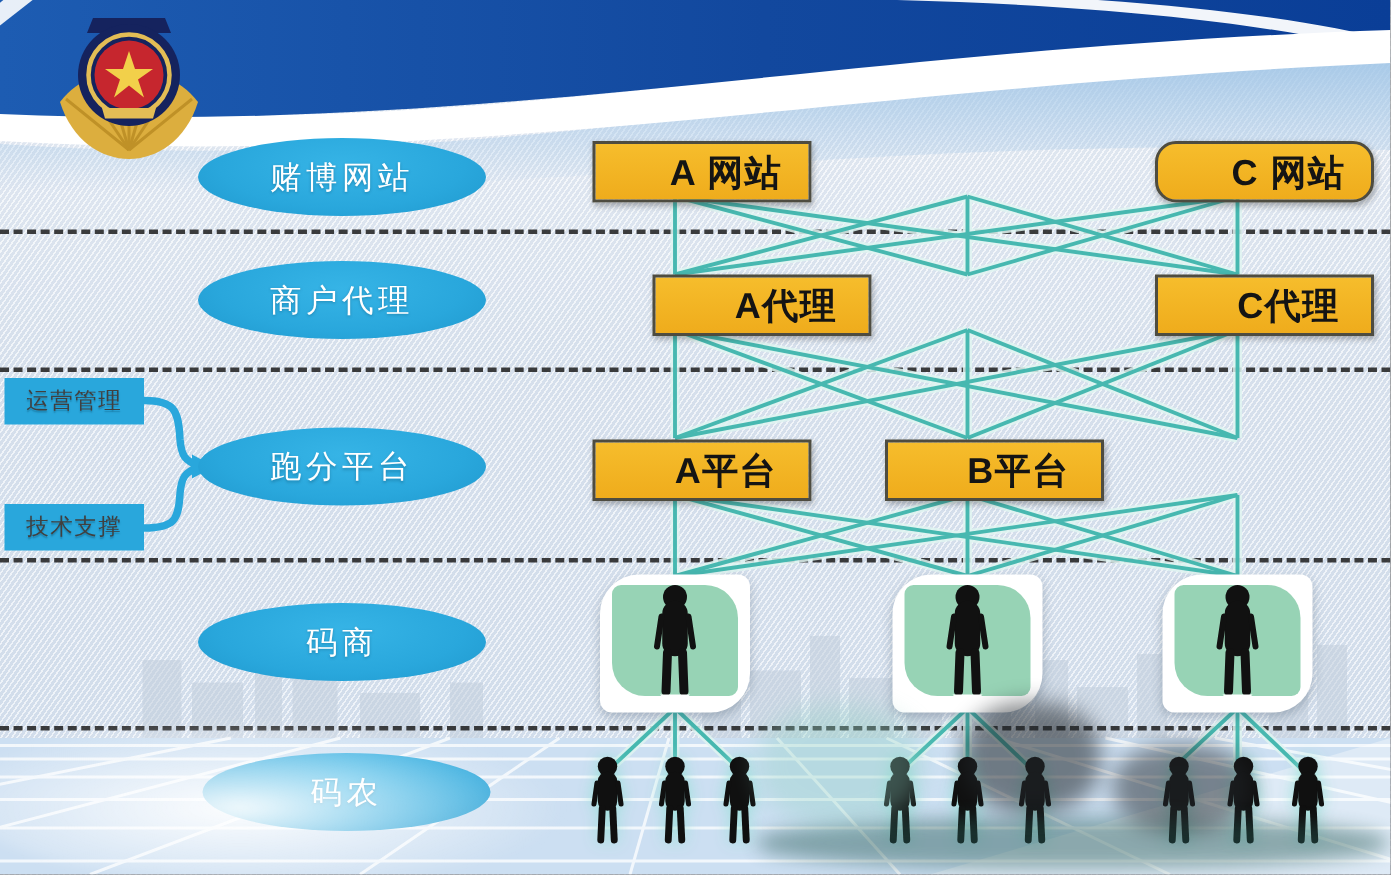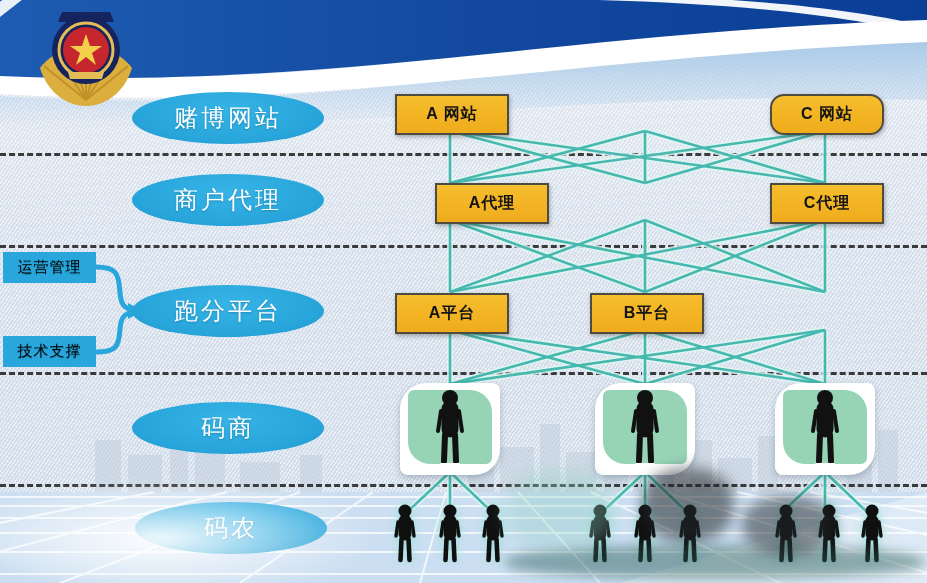--- a/index.html
+++ b/index.html
@@ -10,30 +10,30 @@
             repeating-linear-gradient(125deg, rgba(255,255,255,.55) 0 1px, rgba(190,203,221,.28) 1px 3px),
             linear-gradient(180deg,#e7edf5 0%,#dde6f1 55%,#d8e3f0 100%);}
   .abs{position:absolute;}
   svg{display:block;}
   
   .divider{position:absolute;left:0;width:927px;height:0;border-top:3px dashed #1d1d1d;opacity:.85;}
   
   .lvl{position:absolute;width:192px;height:52px;border-radius:50%;
        background:radial-gradient(ellipse at 50% 35%, #36b4e6 0%, #29a7dc 60%, #1f98cd 100%);
        color:#fff;display:flex;align-items:center;justify-content:center;
-       font-size:24px;letter-spacing:3px;text-shadow:0 1px 2px rgba(0,60,90,.35);}
-  
-  .support{position:absolute;left:3px;width:93px;height:31px;background:#29a7dc;color:#000000;
+       font-size:21px;letter-spacing:3px;text-shadow:0 1px 2px rgba(0,60,90,.35);}
+  
+  .support{position:absolute;left:3px;width:93px;height:31px;background:#29a7dc;color:#404040;
        display:flex;align-items:center;justify-content:center;font-size:15px;letter-spacing:1px;
        text-shadow:0 1px 1px rgba(0,60,90,.35);}
   
   .node{position:absolute;width:110px;height:37px;background:linear-gradient(180deg,#f6bd2c,#efac1c);
        border:2px solid #4e4c40;box-shadow:1px 2px 4px rgba(40,40,40,.35);
        display:flex;align-items:center;justify-content:center;
-       font-size:16px;font-weight:bold;color:#141414;letter-spacing:1px;}
+       font-size:24px;font-weight:bold;color:#141414;letter-spacing:1px;padding-left:32px;}
   
   .card{position:absolute;width:100px;height:92px;background:#fff;
        border-radius:26px 8px 26px 8px;box-shadow:0 3px 7px rgba(50,70,90,.3);}
   .card .pad{position:absolute;left:8px;top:7px;width:84px;height:74px;background:#97d3b5;
        border-radius:6px 22px 6px 22px;}
   .card svg{position:absolute;left:28px;top:6px;}
   .card::after{content:'';position:absolute;left:40px;bottom:-9px;width:0;height:0;
        border:10px solid transparent;border-top:11px solid #fff;}
   
   .farmer{position:absolute;width:34px;height:62px;

